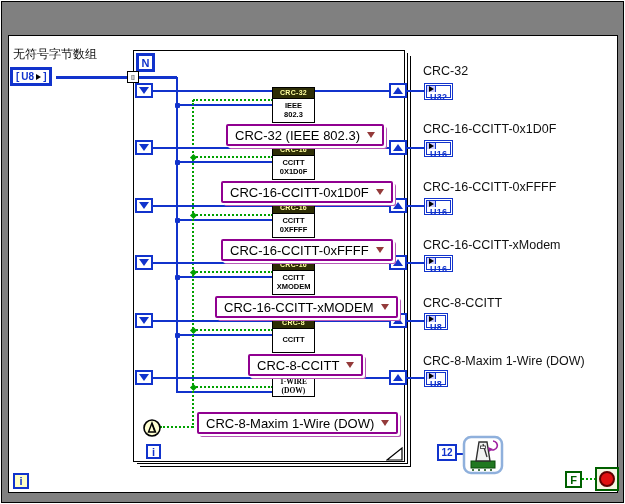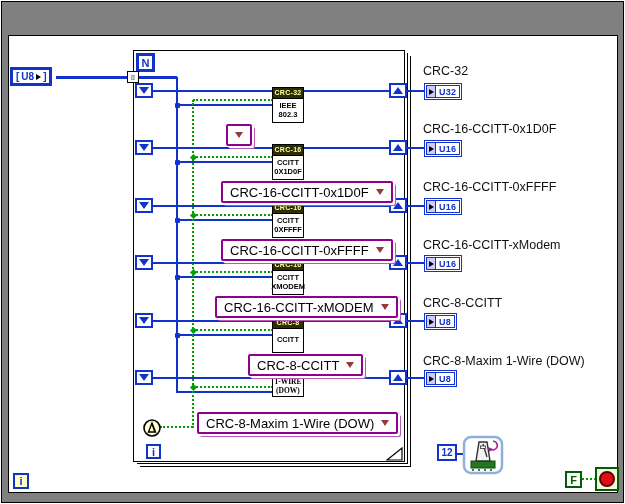--- a/index.html
+++ b/index.html
@@ -20,30 +20,30 @@
   .dot-b{position:absolute;width:5px;height:5px;background:#1133CC;border-radius:1px;z-index:3;}
   .dot-g{position:absolute;width:5px;height:5px;background:#00A000;transform:rotate(45deg);z-index:3;}
   
   .term-n{position:absolute;left:136px;top:53px;width:13px;height:13px;border:3px solid #1133CC;background:#fff;color:#1133CC;font-weight:bold;font-size:11px;display:flex;align-items:center;justify-content:center;z-index:4;}
   .tunnel{position:absolute;left:127px;top:71px;width:10px;height:10px;border:1.5px solid #000;background:#fff;color:#000;font-size:6px;display:flex;align-items:center;justify-content:center;z-index:4;}
   .sr{position:absolute;width:14px;height:11px;border:2px solid #1133CC;background:#fff;display:flex;align-items:center;justify-content:center;z-index:4;}
   .tri-down{width:0;height:0;border-left:5px solid transparent;border-right:5px solid transparent;border-top:7px solid #1133CC;}
   .tri-up{width:0;height:0;border-left:5px solid transparent;border-right:5px solid transparent;border-bottom:7px solid #1133CC;}
   .iter{position:absolute;border:2px solid #1133CC;color:#1133CC;font-weight:bold;font-size:11px;display:flex;align-items:center;justify-content:center;z-index:4;}
   
-  .crc-block{position:absolute;left:272px;width:32px;z-index:4;}
+  .crc-block{position:absolute;left:272px;width:43px;z-index:4;}
   .crc-head{border:1px solid #000;background:#2E2E05;color:#FFFF9E;font-size:7px;font-weight:bold;text-align:center;height:10px;line-height:10px;letter-spacing:0.3px;}
   .crc-body{border:1px solid #000;border-top:none;background:#fff;color:#000;font-size:7.5px;font-weight:bold;text-align:center;white-space:pre-line;line-height:8.5px;display:flex;align-items:center;justify-content:center;}
   
   .ring{position:absolute;height:18px;border:2px solid #900090;background:#fff;display:flex;align-items:center;gap:7px;padding:0 7px;font-size:13px;color:#000;white-space:nowrap;z-index:5;box-shadow:2px 2px 0 #fff,3px 3px 0 #b75ab7;border-radius:2px;}
   .chev{width:0;height:0;border-left:4px solid transparent;border-right:4px solid transparent;border-top:6px solid #943A3A;}
   
   .out-label{position:absolute;left:423px;font-size:12.5px;color:#111;white-space:nowrap;z-index:4;}
   .indic{position:absolute;left:424px;border:1px solid #1133CC;background:#fff;padding:1px;z-index:4;}
-  .indic-in{border:1px solid #1133CC;height:11px;display:flex;align-items:center;}
+  .indic-in{border:1px solid #1133CC;height:11px;display:flex;align-items:center;flex-direction:column;}
   .indic-strip{width:8px;align-self:stretch;background:#CCCCFF;border-right:1px solid #1133CC;display:flex;align-items:center;justify-content:center;}
   .tri-right-sm{width:0;height:0;border-top:3.5px solid transparent;border-bottom:3.5px solid transparent;border-left:5px solid #000;}
   .indic-txt{color:#1133CC;font-weight:bold;font-size:9px;padding:0 3px;letter-spacing:0.2px;}
   
   .ctrl-u8{position:absolute;left:10px;top:67px;height:13px;border:3px solid #1133CC;background:#fff;display:flex;align-items:center;gap:2px;padding:0 3px;color:#1133CC;font-weight:bold;font-size:10px;z-index:4;}
   .in-label{position:absolute;left:13px;top:46px;font-size:12px;color:#111;z-index:4;}
   
   .const-10{position:absolute;left:437px;top:444px;width:16px;height:13px;border:2.5px solid #1133CC;background:#fff;color:#1133CC;font-weight:bold;font-size:10px;display:flex;align-items:center;justify-content:center;z-index:4;}
   .const-f{position:absolute;left:565px;top:471px;width:13px;height:13px;border:2.5px solid #006000;background:#fff;color:#006000;font-weight:bold;font-size:11px;display:flex;align-items:center;justify-content:center;z-index:4;}
   .stop-term{position:absolute;left:595px;top:467px;width:20px;height:20px;border:2px solid #006000;background:#F6F6E4;display:flex;align-items:center;justify-content:center;z-index:4;}
@@ -52,20 +52,21 @@
 </style>
 </head>
 <body>
 
 <div id="stage">
 
   <div class="frame-outer"></div>
   <div class="frame-gray"></div>
   <div class="frame-inner"></div>
 
+  <div class="in-label">无符号字节数组</div>
   <div class="ctrl-u8">
     <span>[</span>
     <span>U8</span>
     <span class="tri-right-sm"></span>
     <span>]</span>
   </div>
 
   <div class="wire" style="left:56px;top:75.5px;width:121px;height:3.5px;"></div>
 
   <div class="forloop"></div>
@@ -123,20 +124,21 @@
     </div>
   <div class="sr" style="left:389px;top:83px;">
       <div class="tri-up"></div>
     </div>
   <div class="crc-block" style="top:87px;">
     <div class="crc-head">CRC-32</div>
     <div class="crc-body" style="height:23px;">IEEE
 802.3</div>
   </div>
   <div class="ring" style="left:226px;top:124px;">
+    <span>CRC-32 (IEEE 802.3)</span>
       <span class="chev"></span>
   </div>
   <div class="out-label" style="top:64px;">CRC-32</div>
   <div class="indic" style="top:83px;">
     <div class="indic-in">
         <span class="indic-strip">
           <span class="tri-right-sm"></span>
         </span>
         <span class="indic-txt">U32</span>
       </div>

